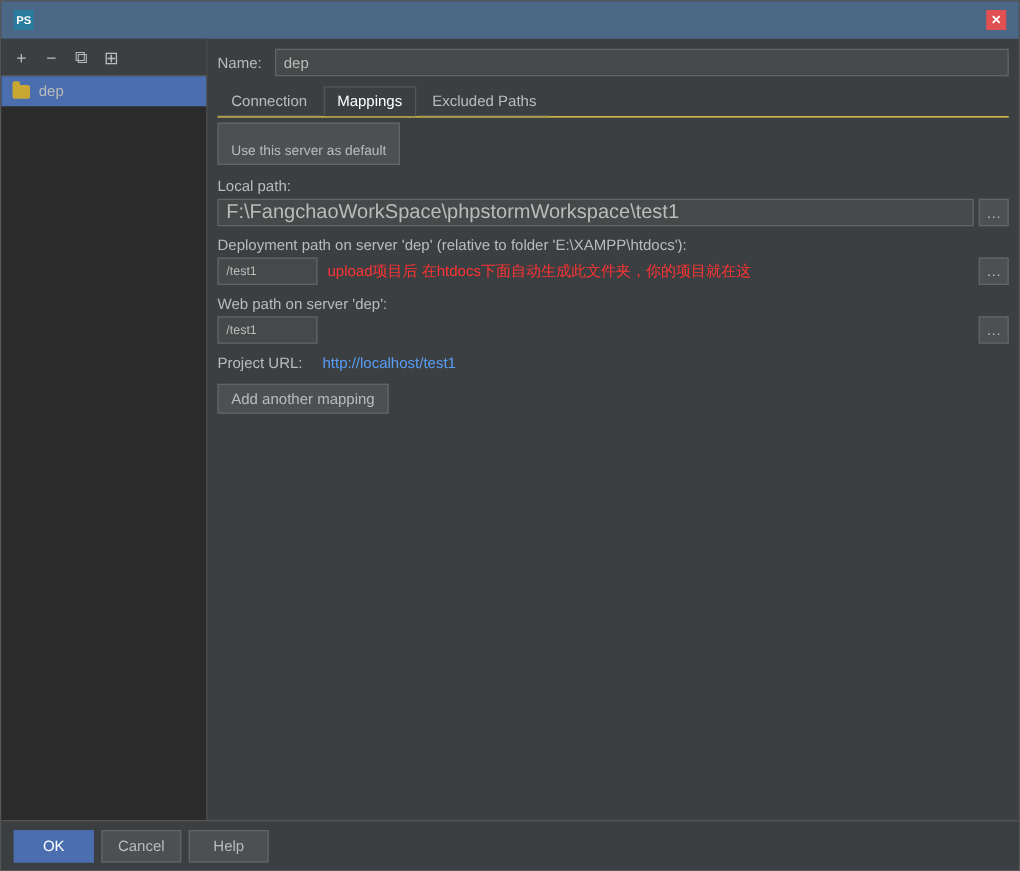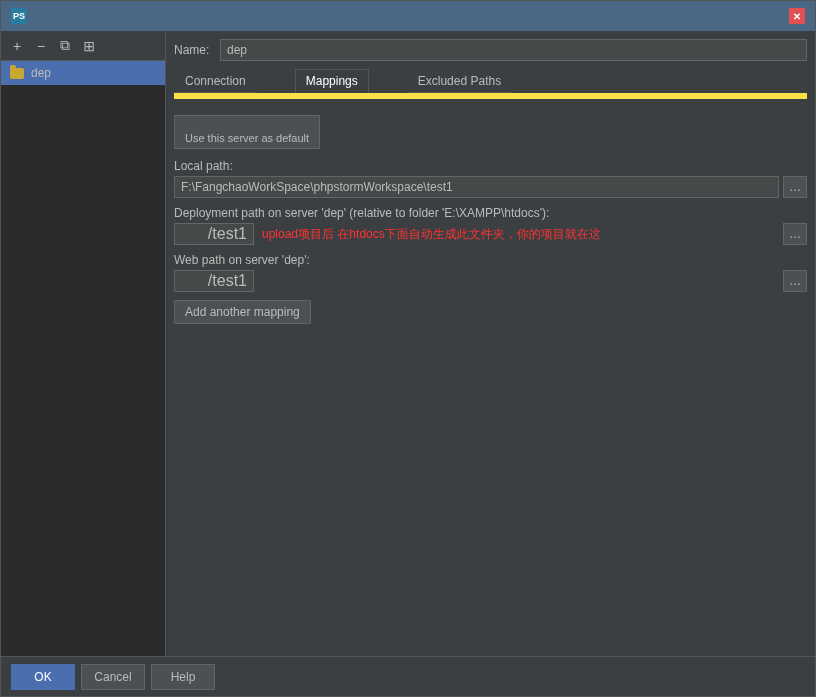--- a/index.html
+++ b/index.html
@@ -158,23 +158,22 @@
       height: 22px;
       background: #45494a;
       border: 1px solid #646464;
       color: #bbbbbb;
       padding: 2px 6px;
       font-size: 12px;
       outline: none;
     }
     .tabs-bar {
       display: flex;
-      border-bottom: 6px solid #fde047;
-      margin-bottom: 16px;
-      gap: 36px;
+      border-bottom: 1px solid #fde047;
+      margin-bottom: 4px;
     }
     .tab {
       padding: 4px 10px;
       cursor: pointer;
       border: 1px solid transparent;
       border-bottom: none;
       font-size: 12px;
       color: #bbbbbb;
       background: none;
       margin-right: 2px;
@@ -216,21 +215,21 @@
       align-items: center;
       gap: 4px;
     }
     .field-input {
       flex: 1;
       height: 22px;
       background: #45494a;
       border: 1px solid #646464;
       color: #bbbbbb;
       padding: 2px 6px;
-      font-size: 12px;
+      font-size: 16px;
       outline: none;
     }
     .browse-btn {
       width: 24px;
       height: 22px;
       background: #4c5052;
       border: 1px solid #646464;
       color: #bbbbbb;
       font-size: 12px;
       cursor: pointer;
@@ -294,24 +293,23 @@
       border-color: #4b6eaf;
       color: #ffffff;
     }
     .field-input-short {
       width: 80px;
       height: 22px;
       background: #45494a;
       border: 1px solid #646464;
       color: #bbbbbb;
       padding: 2px 6px;
-      font-size: 16px;
+      font-size: 10px;
       outline: none;
       flex-shrink: 0;
-      text-align: right;
     }
   </style>
 </head>
 <body>
 
 <div class="dialog">
 
   <div class="title-bar">
     <div class="title-bar-left">
       <div class="ps-icon">PS</div>
@@ -370,20 +368,24 @@
         </div>
 
         <div class="field-section">
           <div class="field-label">Web path on server 'dep':</div>
           <div class="field-row">
             <input class="field-input-short" type="text" value="/test1" style="">
             <button class="browse-btn" style="margin-left:auto;">…</button>
           </div>
         </div>
 
+        <div class="project-url-row">
+          <span class="project-url-label">Project URL:</span>
+          <span class="project-url-value">http://localhost/test1</span>
+        </div>
 
         <button class="add-mapping-btn">Add another mapping</button>
       </div>
     </div>
   </div>
 
   <div class="bottom-bar">
     <button class="action-btn primary">OK</button>
     <button class="action-btn">Cancel</button>
     <button class="action-btn">Help</button>

